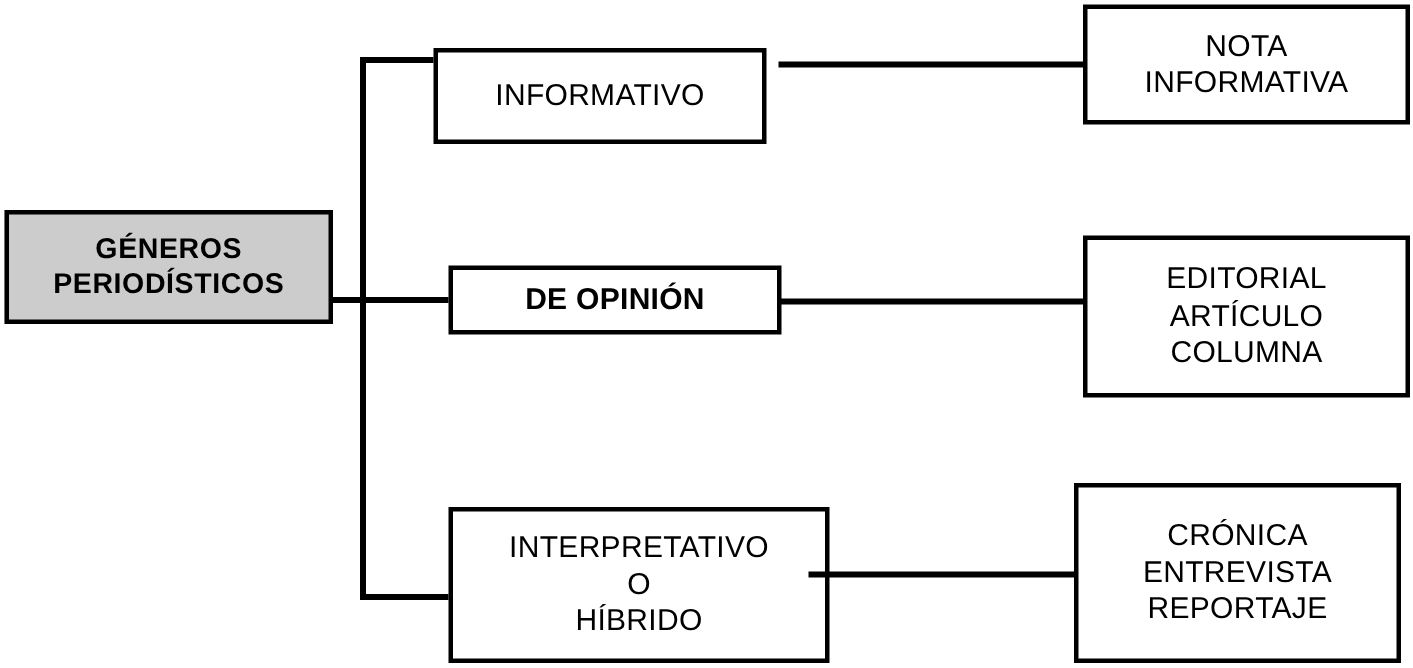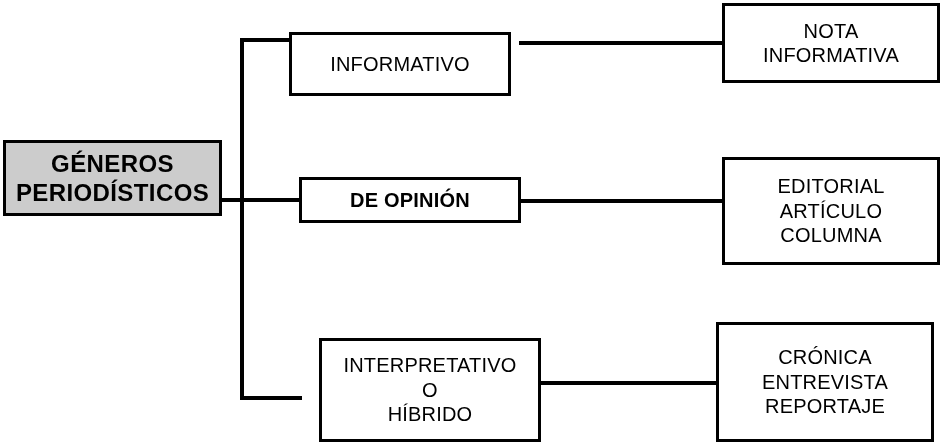--- a/index.html
+++ b/index.html
@@ -26,21 +26,21 @@
     text-align: center;
     color: #000000;
     font-size: 20px;
     line-height: 1.22;
     letter-spacing: 0.2px;
     white-space: pre-line;
   }
   .node.root {
     background: #cccccc;
     font-weight: bold;
-    font-size: 24px;
+    font-size: 19px;
     letter-spacing: 0.4px;
   }
   .conn {
     position: absolute;
     background: #000000;
   }
   .conn.h { height: 4px; }
   .conn.v { width: 4px; }
 </style>
 </head>
@@ -58,21 +58,21 @@
   <div class="conn h" style="left:240px; top:38px; width:62px;"></div>
 
   <div class="conn h" style="left:240px; top:198px; width:62px;"></div>
 
   <div class="conn h" style="left:240px; top:396px; width:62px;"></div>
 
   <div class="node" style="left:289px; top:16px; width:222px; height:64px;margin-top:16px;">INFORMATIVO</div>
 
   <div class="node" style="left:299px; top:177px; width:222px; height:46px;font-weight:bold;">DE OPINIÓN</div>
 
-  <div class="node" style="left:299px; top:338px; width:222px; height:104px;margin-left:20px;">INTERPRETATIVO
+  <div class="node" style="left:299px; top:338px; width:254px; height:104px;">INTERPRETATIVO
 O
 HÍBRIDO</div>
 
   <div class="conn h" style="left:519px; top:41px; width:205px;"></div>
 
   <div class="conn h" style="left:519px; top:199px; width:205px;"></div>
 
   <div class="conn h" style="left:539px; top:381px; width:185px;"></div>
 
   <div class="node" style="left:722px; top:3px; width:218px; height:80px;text-align:center;">NOTA

